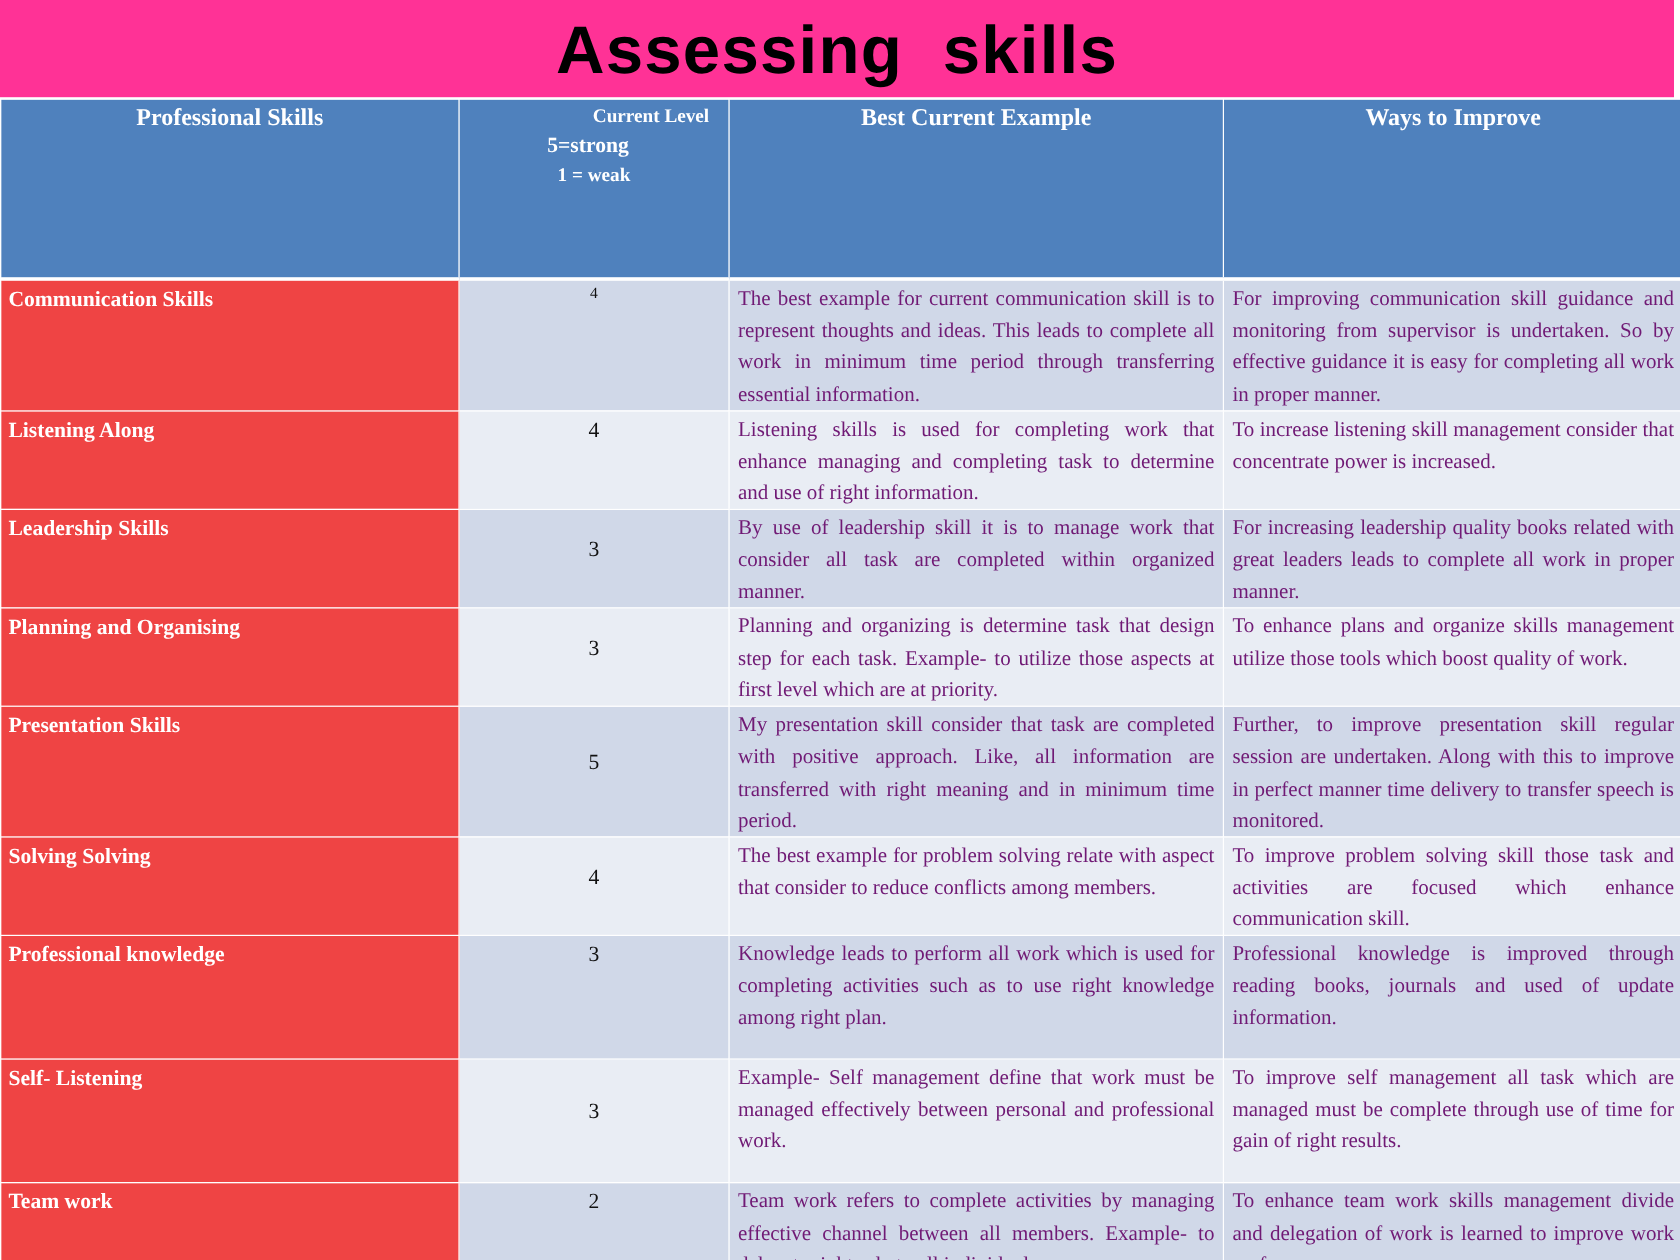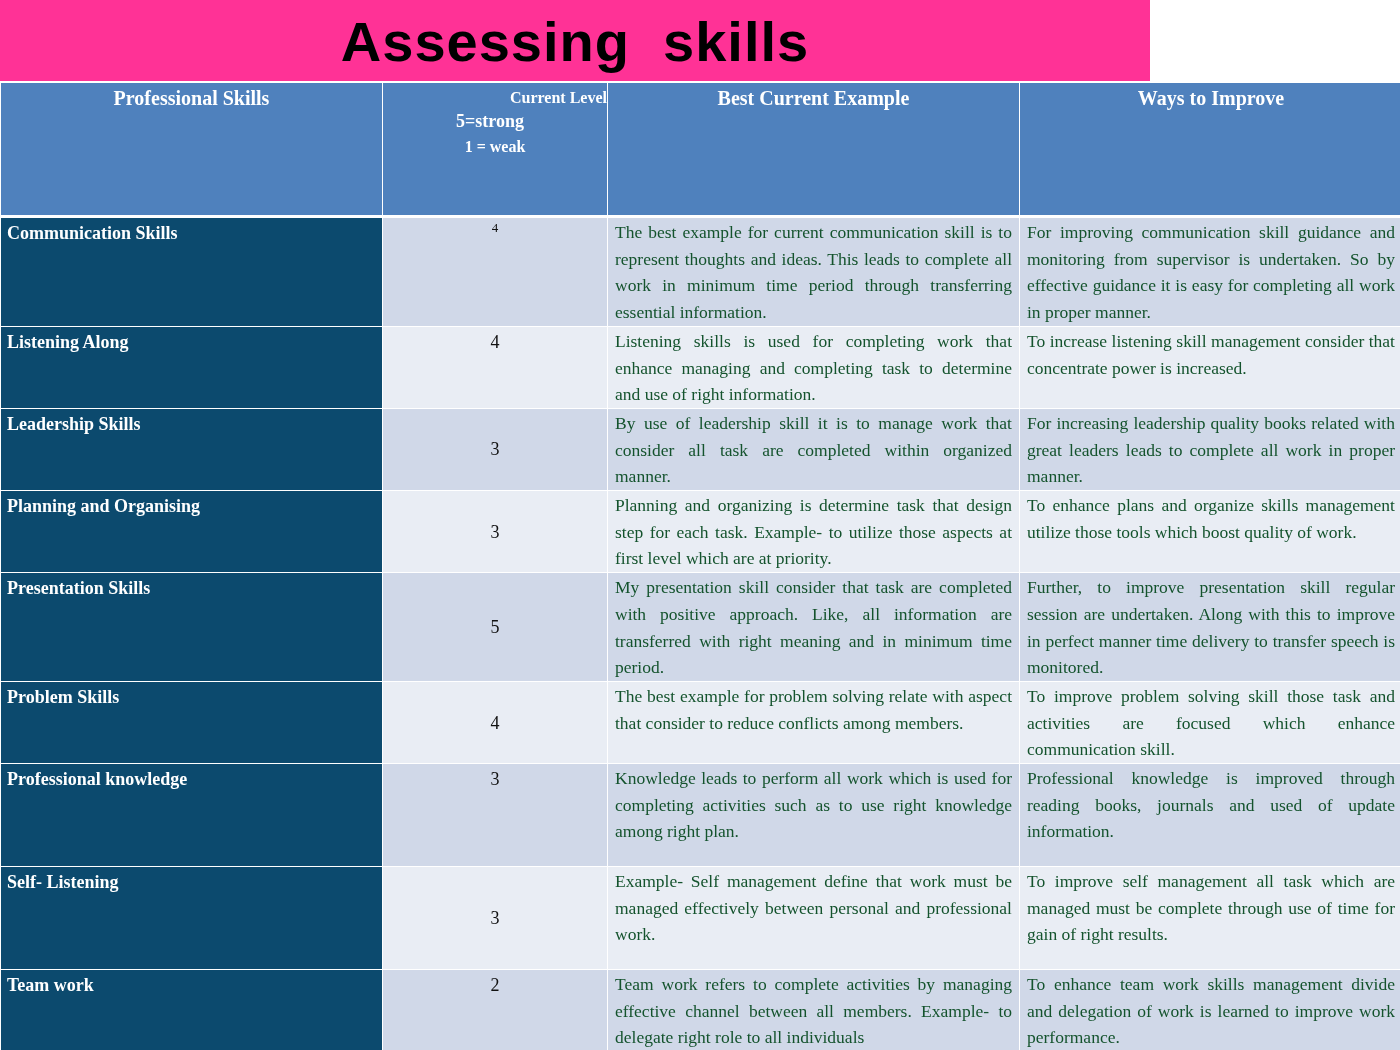--- a/index.html
+++ b/index.html
@@ -3,21 +3,21 @@
   <meta charset="utf-8">
   <style>
     html, body { margin: 0; padding: 0; }
     body {
       width: 1400px; height: 1050px; overflow: hidden;
       background: #ffffff;
       font-family: "Liberation Serif", serif;
       position: relative;
     }
     .banner {
-      position: absolute; left: 0; top: 0; width: 1150px; height: 81px;
+      position: absolute; left: 0; top: 0; width: 1395px; height: 81px;
       background: #ff3296;
       display: flex; align-items: center; justify-content: center;
     }
     .banner h1 {
       margin: 0; padding-top: 2px;
       font-family: "Liberation Sans", sans-serif;
       font-weight: bold; font-size: 56px; letter-spacing: 1px;
       color: #000; white-space: pre;
     }
     table {
@@ -25,42 +25,42 @@
       border-collapse: collapse; table-layout: fixed;
       width: 1402px;
     }
     col.c1 { width: 382px; }
     col.c2 { width: 225px; }
     col.c3 { width: 412px; }
     col.c4 { width: 383px; }
     th, td {
       border: 1px solid #ffffff;
       vertical-align: top;
-      padding: 0;
+      padding: 16px;
     }
     thead th {
       background: #4f81bd; color: #fff;
       font-weight: bold; font-size: 20px;
       height: 128px; padding-top: 4px;
       text-align: center;
       border-bottom: 3px solid #ffffff;
     }
     thead th .lvl1 { font-size: 16px; line-height: 20px; display:block; padding-top:1px;text-align:right;}
     thead th .lvl2 { font-size: 18px; line-height: 26px; display:block; padding-right: 10px; font-family: Liberation Serif, serif;}
     thead th .lvl3 { font-size: 16px; line-height: 26px; display:block; }
     td.skill {
-      background: #0c4a6e; color: #fff; font-weight: bold; font-size: 18px;
+      background: #ef4444; color: #fff; font-weight: bold; font-size: 18px;
       padding: 4px 6px; line-height: 22px;
     }
     td.level {
       text-align: center; font-size: 18px; color: #111;
       padding-top: 4px; line-height: 22px;
     }
     td.text {
-      font-size: 17.5px; color: #14532d; line-height: 26.7px;
+      font-size: 17.5px; color: #701a75; line-height: 26.7px;
       text-align: justify; padding: 1px 7px 0 7px;
     }
     tr.odd td.level, tr.odd td.text { background: #d0d8e8; }
     tr.even td.level, tr.even td.text { background: #e9edf4; }
     td.level.mid { vertical-align: middle; padding-top: 0; }
     td.level.small { font-size: 13px; padding-top: 2px; line-height: 16px; }
   </style>
 </head>
 <body>
 
@@ -112,21 +112,21 @@
       <td class="text">Planning and organizing is determine task that design step for each task. Example- to utilize those aspects at first level which are at priority.</td>
       <td class="text">To enhance plans and organize skills management utilize those tools which boost quality of work.</td>
     </tr>
     <tr class="odd" style="height:107px">
       <td class="skill">Presentation Skills</td>
       <td class="level mid">5</td>
       <td class="text">My presentation skill consider that task are completed with positive approach. Like, all information are transferred with right meaning and in minimum time period.</td>
       <td class="text">Further, to improve presentation skill regular session are undertaken. Along with this to improve in perfect manner time delivery to transfer speech is monitored.</td>
     </tr>
     <tr class="even" style="height:80px">
-      <td class="skill">Problem Skills</td>
+      <td class="skill">Solving Solving</td>
       <td class="level mid">4</td>
       <td class="text">The best example for problem solving relate with aspect that consider to reduce conflicts among members.</td>
       <td class="text">To improve problem solving skill those task and activities are focused which enhance communication skill.</td>
     </tr>
     <tr class="odd" style="height:103px">
       <td class="skill">Professional knowledge</td>
       <td class="level">3</td>
       <td class="text">Knowledge leads to perform all work which is used for completing activities such  as to use right knowledge among right plan.</td>
       <td class="text">Professional knowledge is improved through reading books, journals and used of update information.</td>
     </tr>

